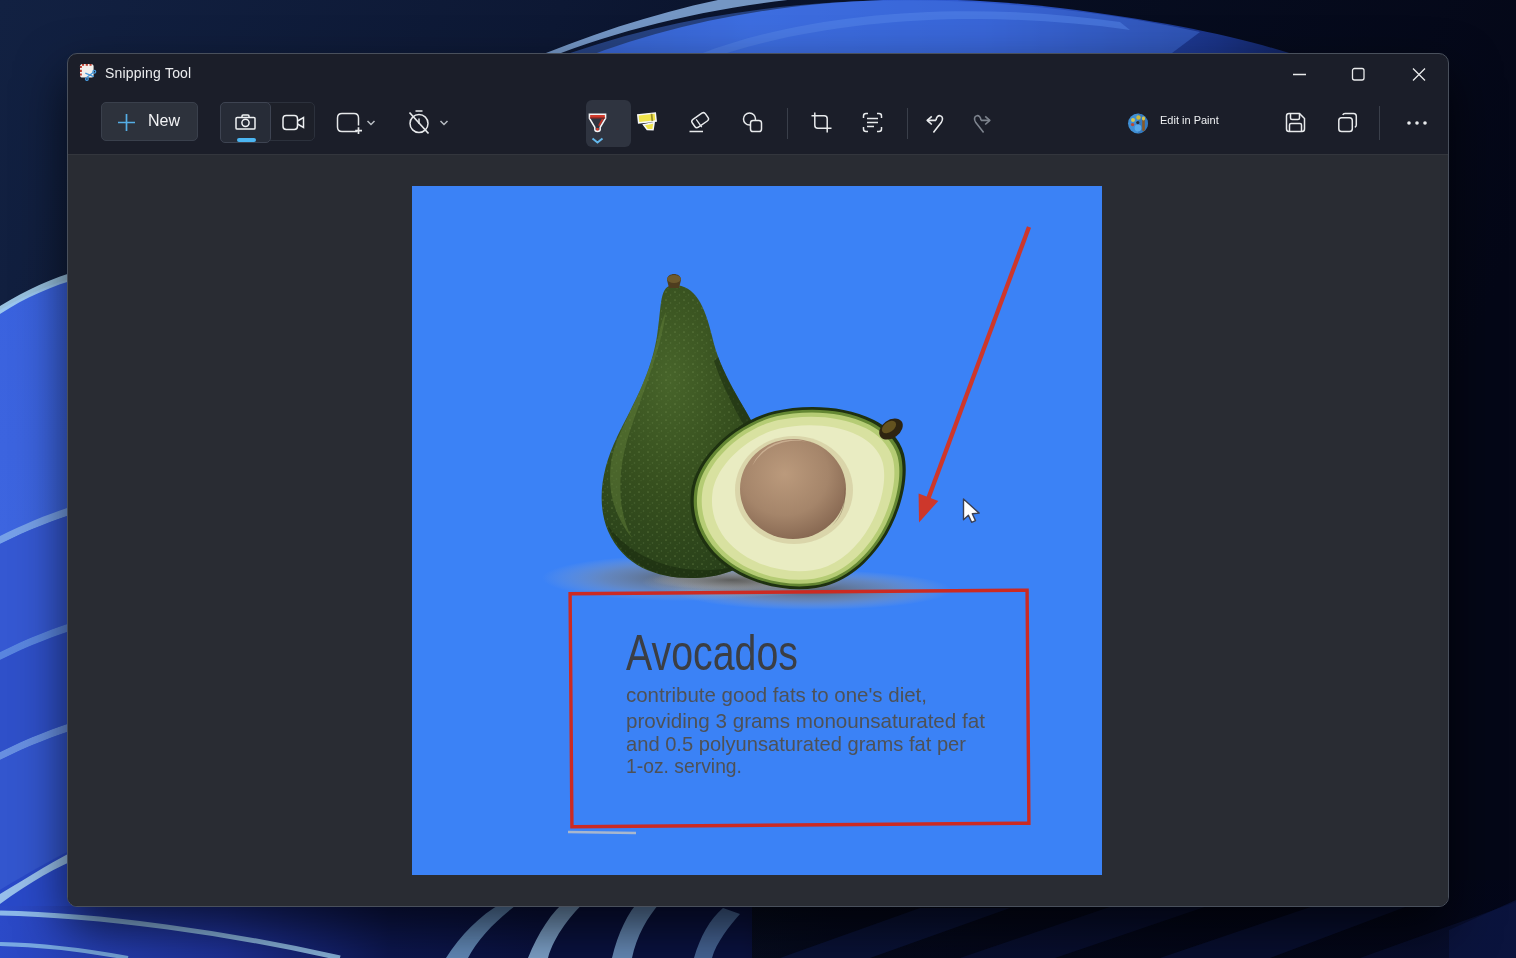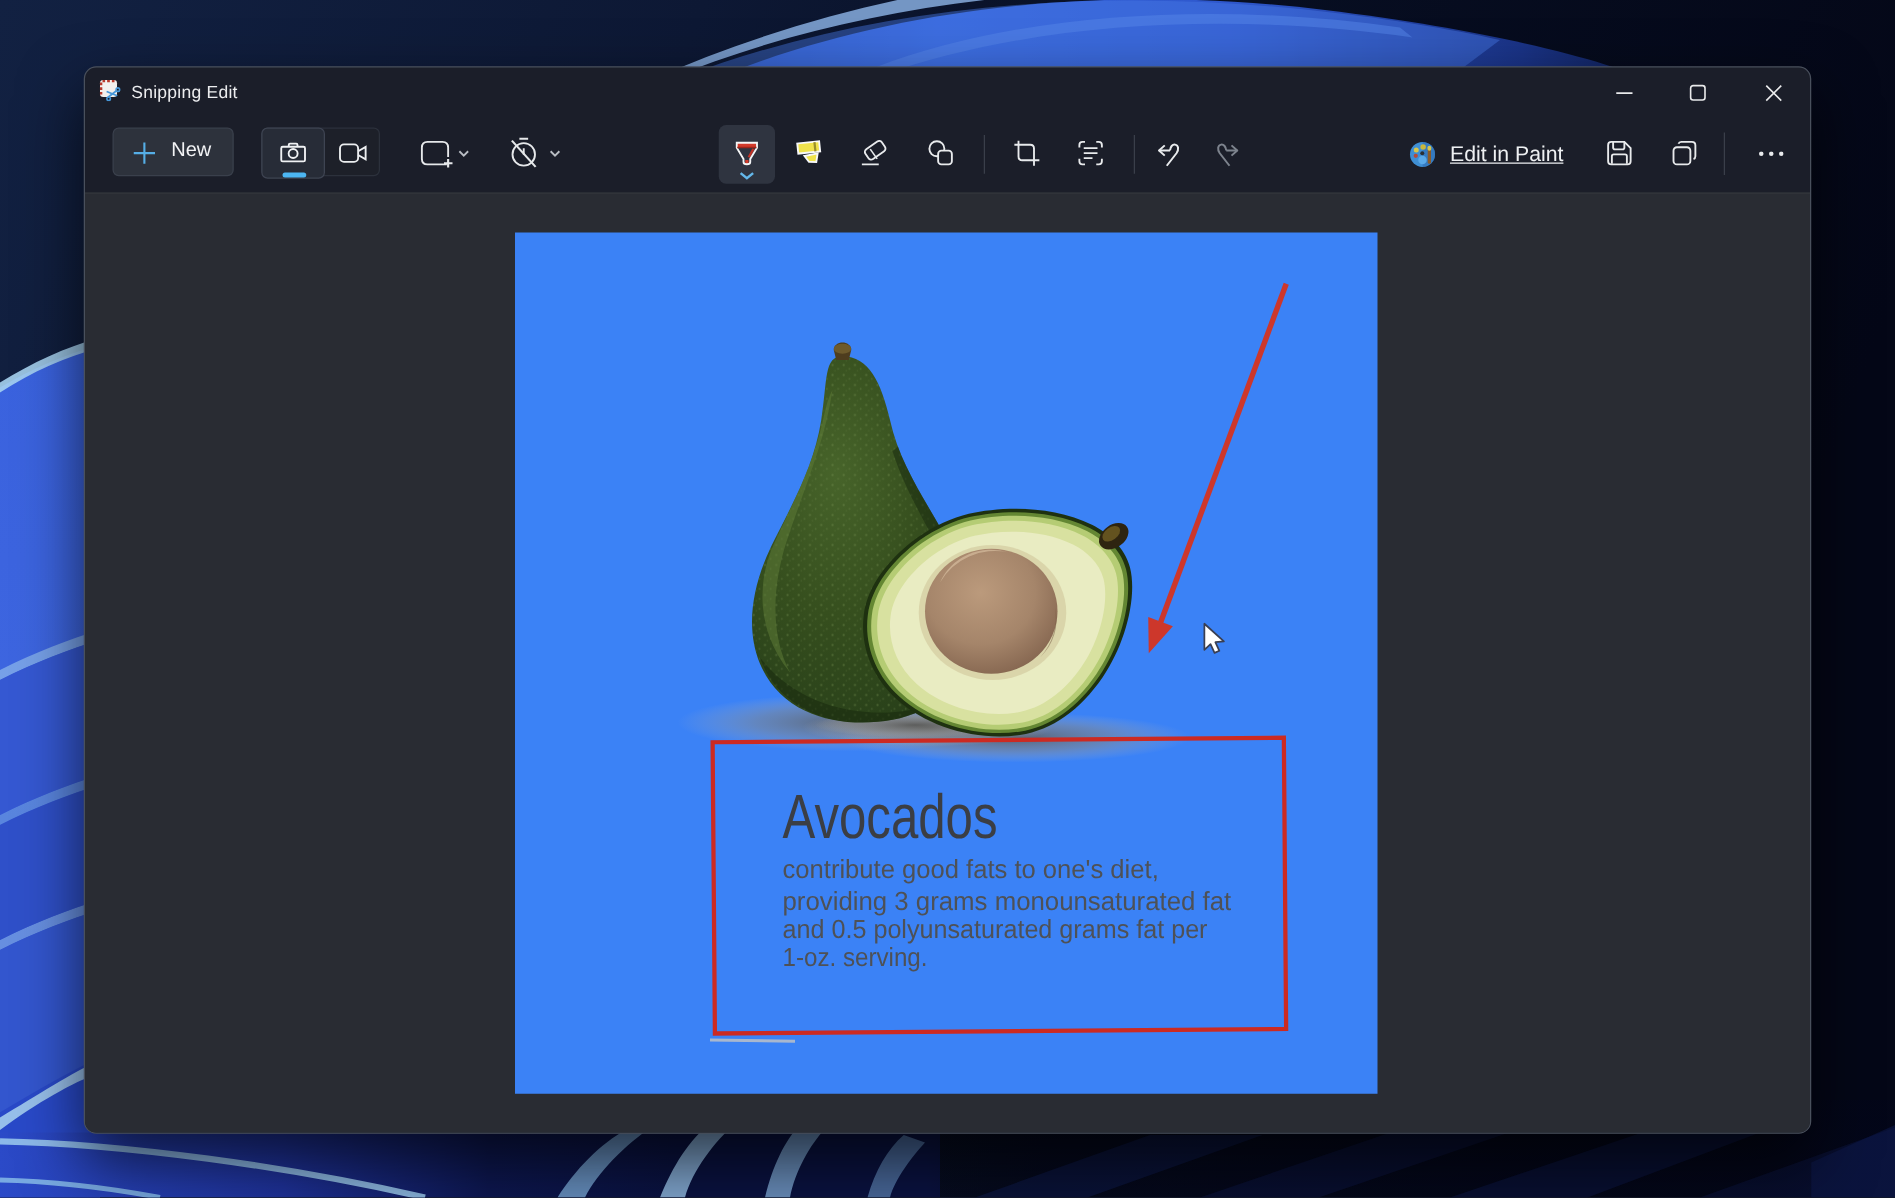--- a/index.html
+++ b/index.html
@@ -5,30 +5,30 @@
   html,body{margin:0;padding:0;}
   body{width:1516px;height:958px;overflow:hidden;position:relative;
        font-family:"Liberation Sans",sans-serif;background:#0a1228;}
   #wall{position:absolute;left:0;top:0;width:1516px;height:958px;}
   #win{position:absolute;left:67px;top:53px;width:1382px;height:854px;
        border-radius:10px;background:#1b1e29;
        border:1px solid #49505c;box-shadow:0 22px 50px rgba(0,0,0,.65);
        box-sizing:border-box;overflow:hidden;}
   #title{position:absolute;left:37px;top:11px;font-size:14px;color:#ecedef;letter-spacing:.2px;}
   .ic{position:absolute;}
-  .tbtn{position:absolute;box-sizing:border-box;}
+  .tbtn{position:absolute;box-sizing:border-box;margin-left:11px;}
   #newbtn{left:22px;top:48px;width:97px;height:39px;border-radius:5px;
           background:#2d323c;border:1px solid #3a404c;}
   #newbtn .lbl{position:absolute;left:46px;top:9px;font-size:16px;color:#f2f3f5;}
   #seg{left:141px;top:48px;width:95px;height:39px;border-radius:5px;background:#1d2029;border:1px solid #2c313c;}
   #segcam{position:absolute;left:-1px;top:-1px;width:49px;height:39px;background:#272c37;border-radius:5px;border:1px solid #3e4452;}
   #segpill{position:absolute;left:16px;top:35px;width:19px;height:4px;border-radius:2px;background:#4cb6f2;}
   #penbtn{left:507px;top:46px;width:45px;height:47px;border-radius:6px;background:#2f3440;}
   .vdiv{position:absolute;width:1px;background:#3a3f4a;}
-  #editlbl{position:absolute;left:1092px;top:60px;font-size:17px;color:#eef0f2;text-decoration:underline;}
+  #editlbl{position:absolute;left:1092px;top:60px;font-size:11px;color:#eef0f2;}
   #content{position:absolute;left:0;top:100px;width:1382px;height:754px;background:#292c33;border-top:1px solid #33363d;box-sizing:border-box;}
   #snip{position:absolute;left:344px;top:31px;width:690px;height:689px;background:#3b82f6;}
 </style>
 </head>
 <body>
 
 <svg id="wall" viewBox="0 0 1516 958">
   <defs>
     <linearGradient id="wbg" x1="0" y1="0" x2="1" y2="0.25">
       <stop offset="0" stop-color="#122142"></stop>
@@ -119,21 +119,21 @@
       <path d="M3,1.9 L5.1,1.9 M6.7,1.9 L8.9,1.9 M10.5,1.9 L12.6,1.9"></path>
       <path d="M1.9,3 L1.9,5.1 M1.9,6.7 L1.9,8.9 M1.9,10.5 L1.9,12.6"></path>
     </g>
     <g fill="none" stroke="#4596d8" stroke-width="1.3">
       <path d="M6.3,10.2 L14.8,13.6"></path>
       <path d="M14.2,9.6 L7.4,14.8"></path>
       <circle cx="15.3" cy="8.7" r="1.4"></circle>
       <circle cx="7.9" cy="16" r="1.4"></circle>
     </g>
   </svg>
-  <div id="title">Snipping Edit</div>
+  <div id="title">Snipping Tool</div>
 
   <svg class="ic" style="left:1224px;top:12px" width="140" height="16" viewBox="0 0 140 16">
     <g stroke="#e9eaeb" stroke-width="1.3" fill="none">
       <path d="M1,8.5 L14,8.5"></path>
       <rect x="60.5" y="2.5" width="11.5" height="11.5" rx="2"></rect>
       <path d="M121,2.5 L133,14.5 M133,2.5 L121,14.5"></path>
     </g>
   </svg>
 
   <div id="newbtn" class="tbtn">

